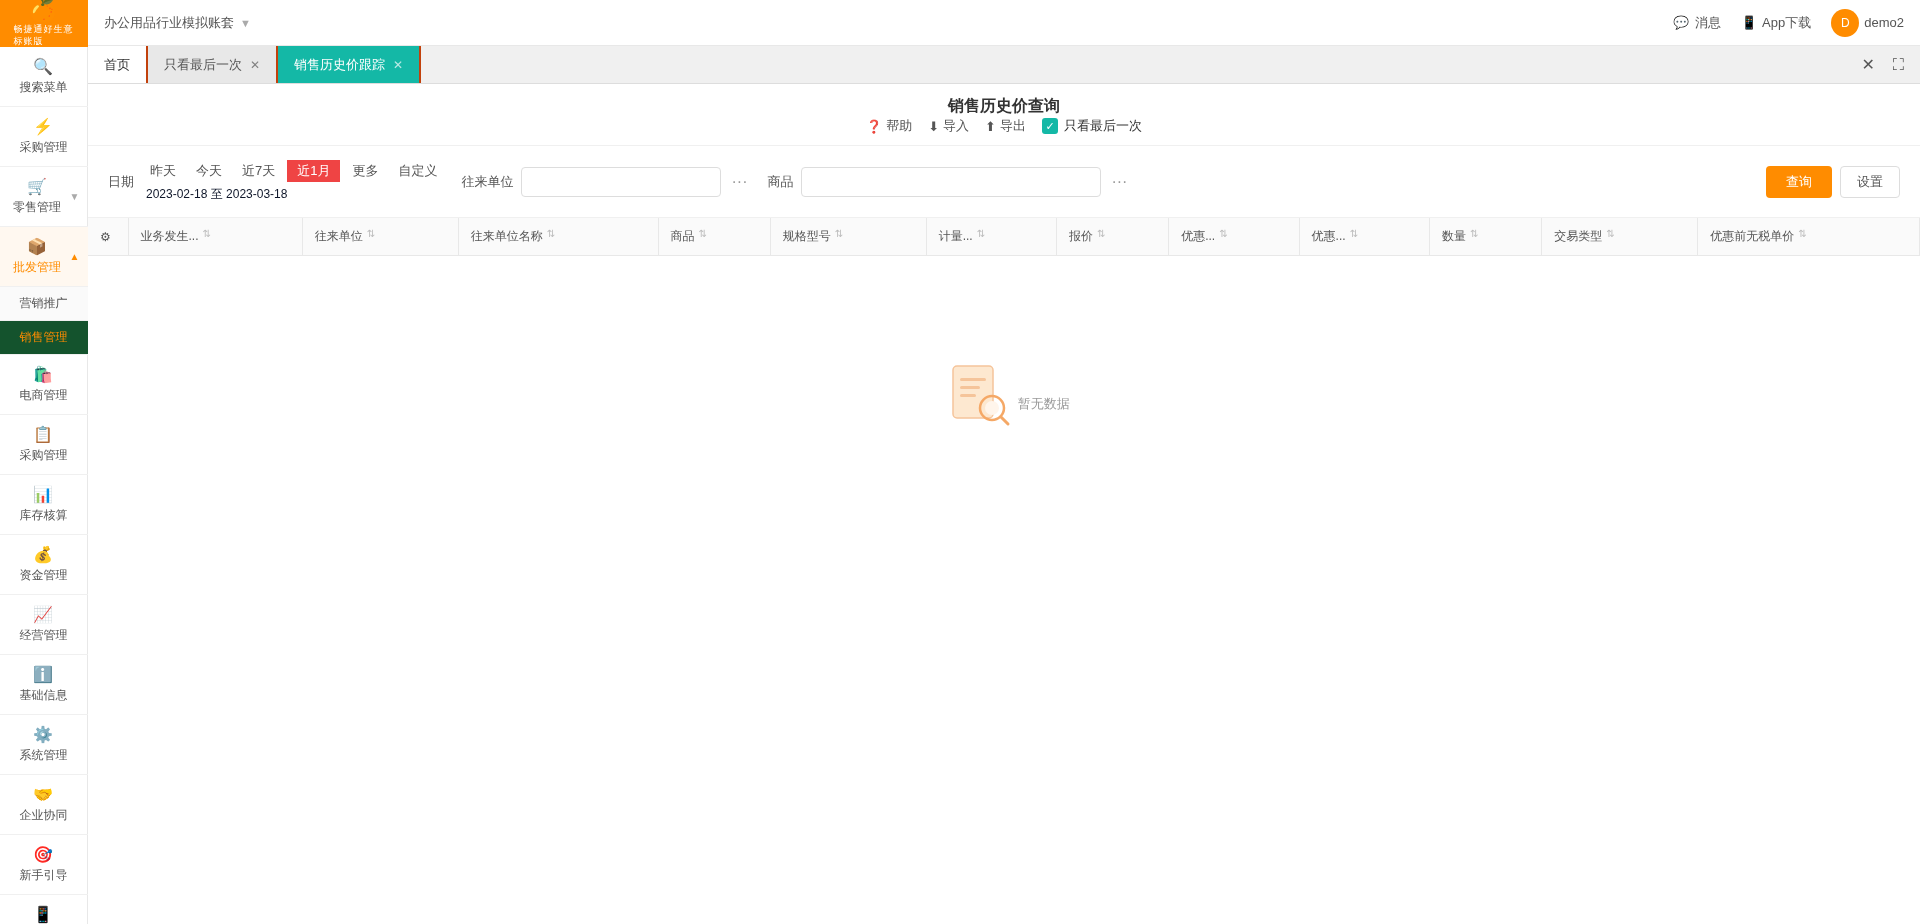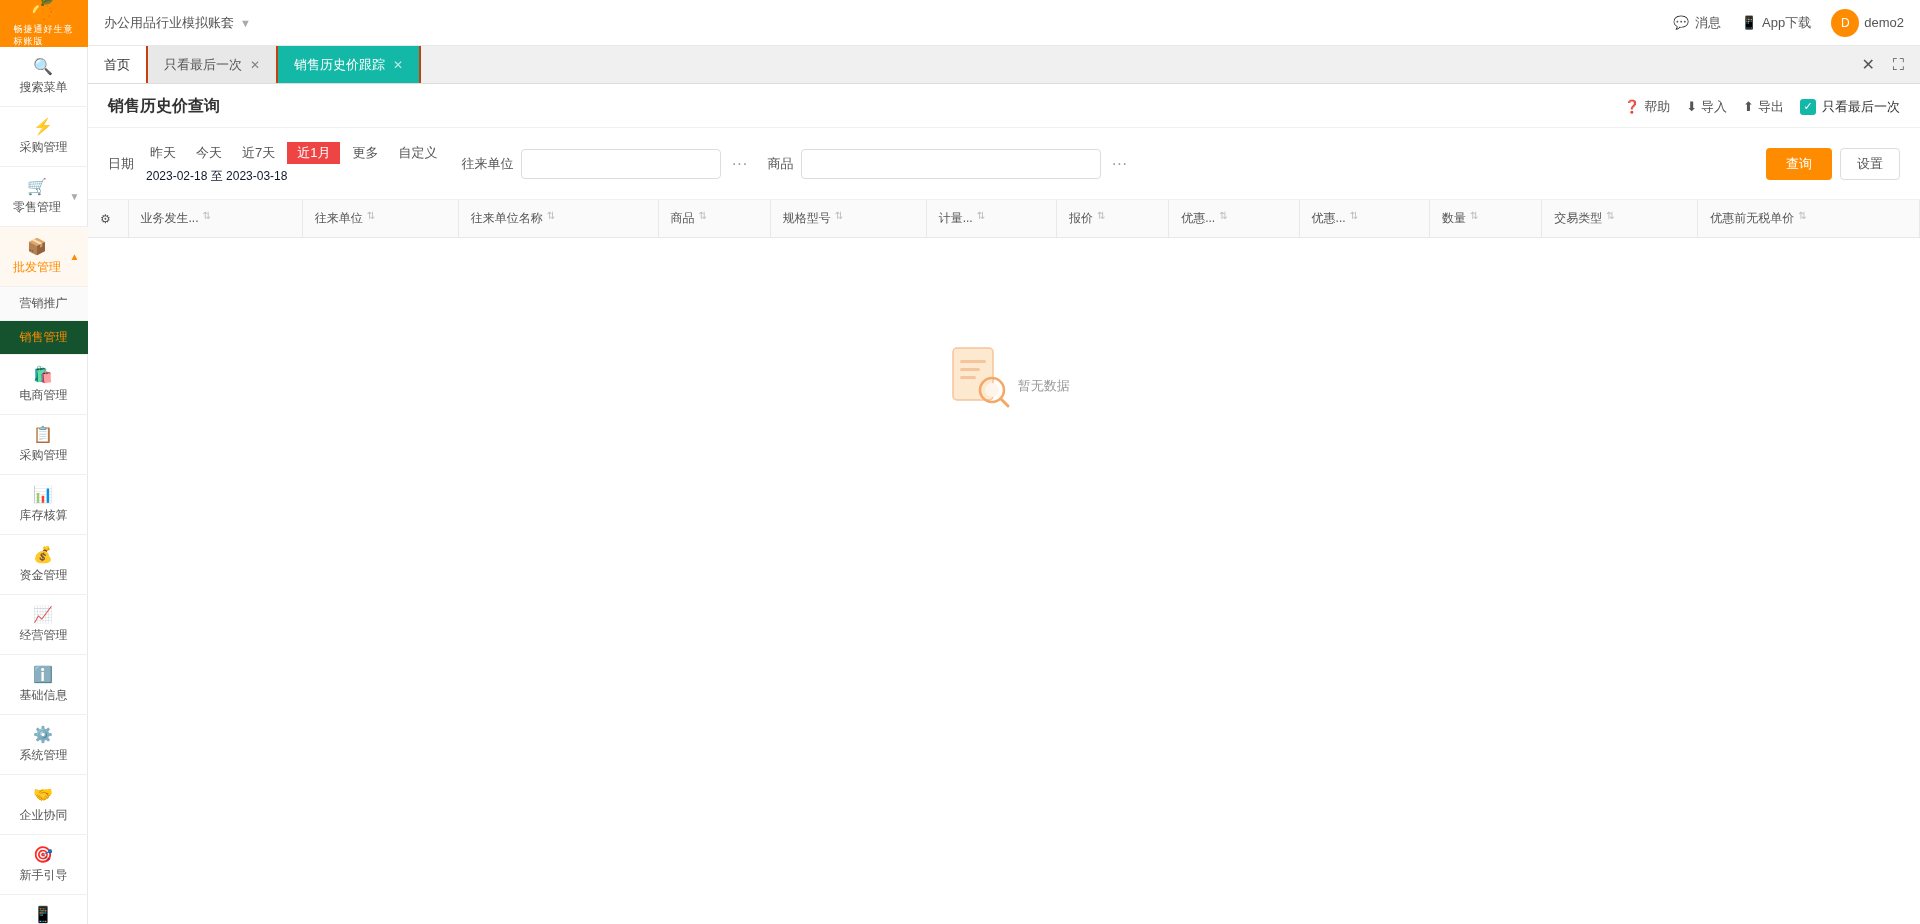--- a/index.html
+++ b/index.html
@@ -186,20 +186,21 @@
     }
 
     
     .page-header {
       padding: 12px 20px 10px;
       border-bottom: 1px solid #f0f0f0;
       display: flex;
       align-items: center;
       justify-content: space-between;
       background: #fff;
+      flex-direction: column;
     }
     .page-title {
       font-size: 16px;
       font-weight: bold;
       color: #333;
     }
     .page-actions {
       display: flex;
       align-items: center;
       gap: 16px;

